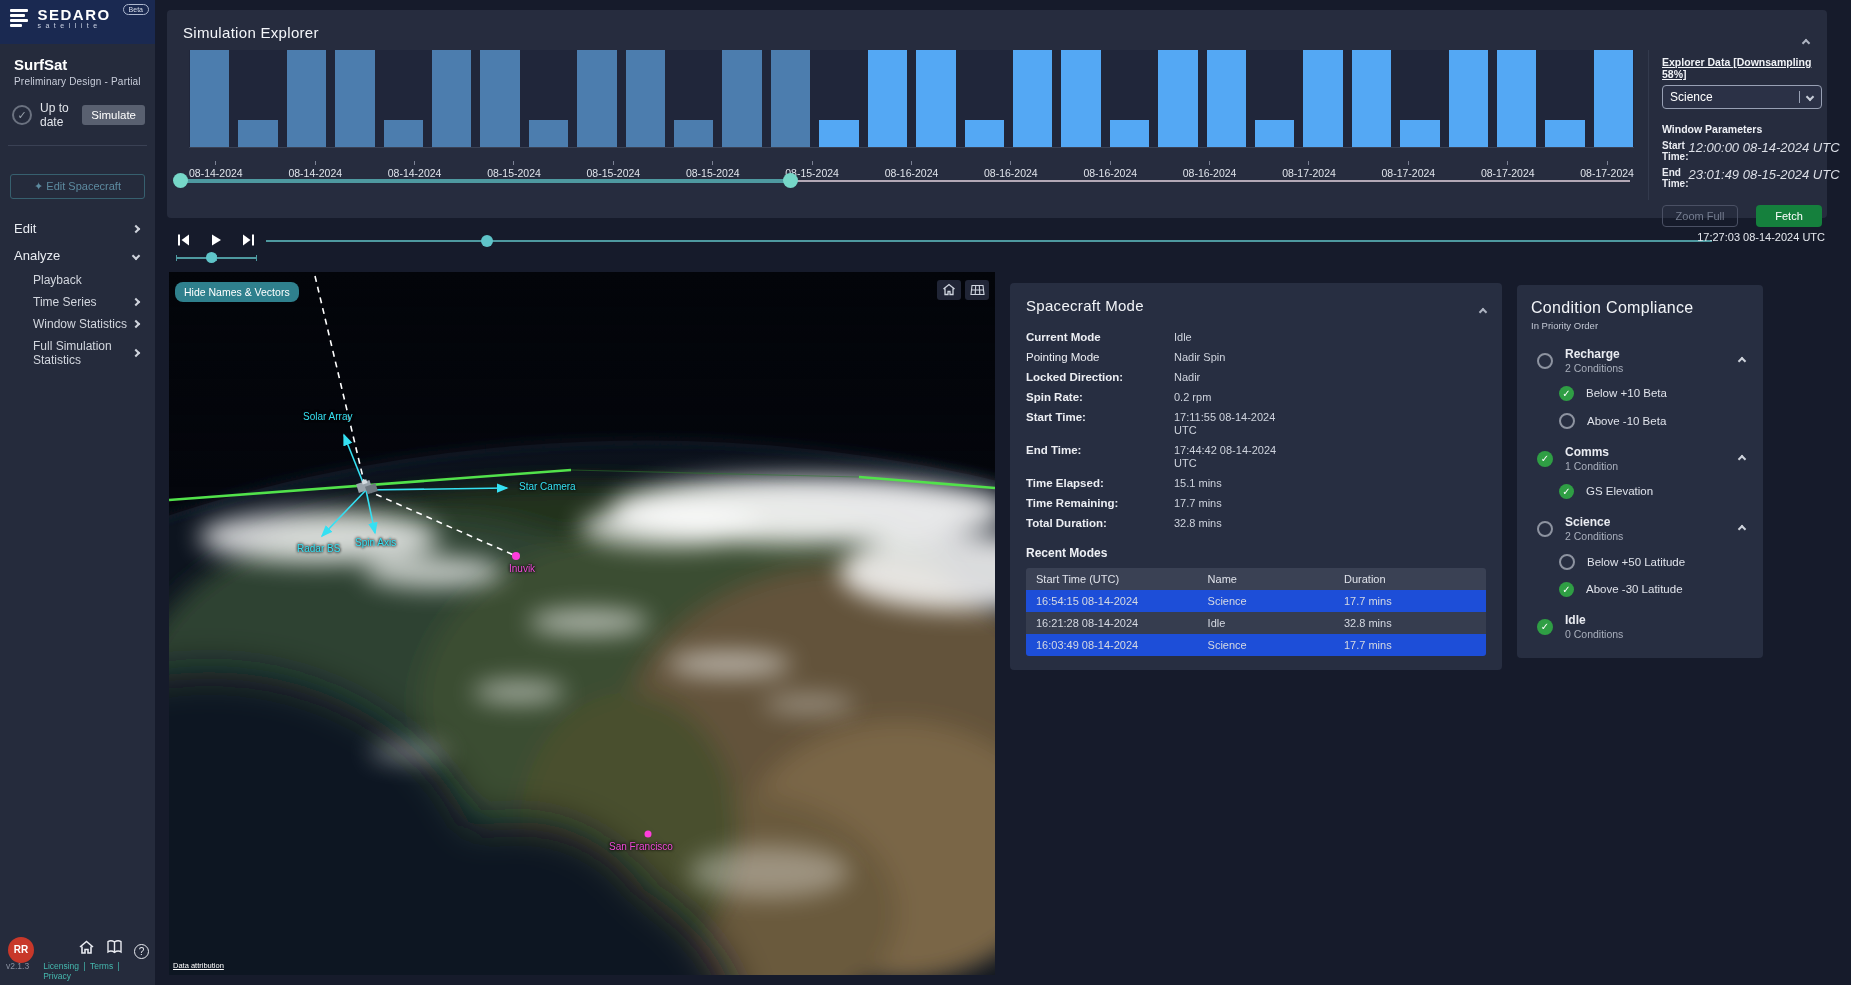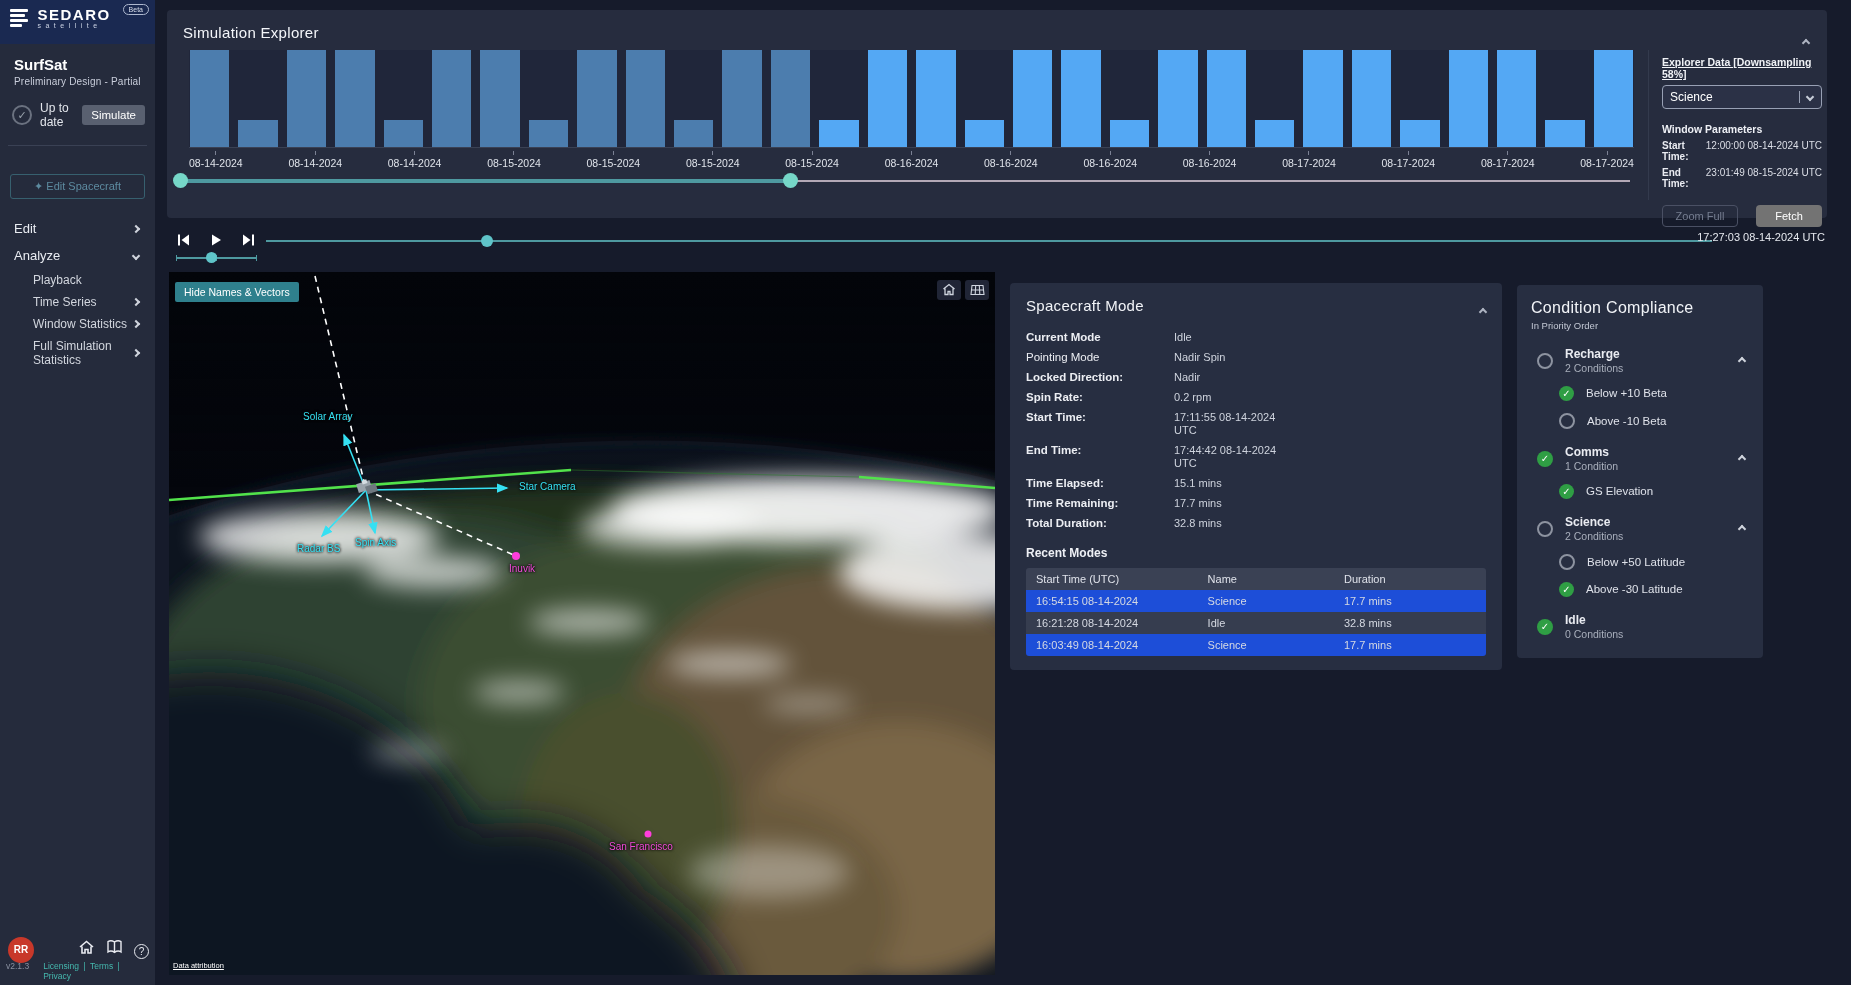--- a/index.html
+++ b/index.html
@@ -53,59 +53,59 @@
   #legal{margin-left:14px;color:#45b8ae;}
   #legal span{cursor:pointer;}
   #legal .sep{color:#45b8ae;margin:0 2px;cursor:default;}
 
   
   #explorer{position:absolute;left:167px;top:10px;width:1660px;height:208px;background:#262c3e;border-radius:4px;}
   #exp-title{position:absolute;left:16px;top:14px;font-size:15px;color:#f4f6fa;letter-spacing:.3px;}
   #exp-collapse{position:absolute;right:18px;top:22px;color:#aeb4c2;cursor:pointer;}
   #chart{position:absolute;left:22px;top:40px;width:1445px;height:98px;background:#20263a;border-bottom:1px solid #3a4154;display:flex;align-items:flex-end;gap:9px;padding:0 1px;}
   .bar{flex:1;border-radius:0;}
-  #dates{position:absolute;left:22px;top:141px;width:1445px;display:flex;justify-content:space-between;}
+  #dates{position:absolute;left:22px;top:151px;width:1445px;display:flex;justify-content:space-between;}
   .date{display:flex;flex-direction:column;align-items:center;}
   .date .tick{width:1px;height:4px;background:#7b8194;}
   .date span{font-size:10.5px;color:#dfe3ea;margin-top:2px;}
   #rangeslider{position:absolute;left:8px;top:162px;width:1455px;height:18px;}
   #rs-track{position:absolute;left:0;top:8px;width:100%;height:2px;background:#b3a9b6;}
   #rs-sel{position:absolute;top:7px;height:4px;background:#4e99a0;}
   .rs-handle{position:absolute;top:1px;width:15px;height:15px;border-radius:50%;background:#76d7c8;cursor:pointer;}
   #exp-vdiv{position:absolute;left:1481px;top:40px;width:1px;height:150px;background:#333a4d;}
   #exp-side{position:absolute;left:1495px;top:46px;width:160px;}
   .side-label{font-size:10.5px;font-weight:bold;color:#f0f2f6;text-decoration:underline;}
   #exp-select{margin-top:5px;height:24px;border:1.5px solid #98a0b4;border-radius:4px;background:#2b3146;display:flex;align-items:center;padding:0 7px;cursor:pointer;}
   #exp-select .val{flex:1;font-size:12px;color:#fff;}
   #exp-select .vline{width:1px;height:12px;background:#98a0b4;margin-right:7px;}
   #exp-select .chev{color:#c7cdd9;margin-right:1px;}
   .side-h{margin-top:14px;font-size:10.5px;font-weight:bold;color:#eef0f5;}
   .side-row{display:flex;margin-top:5px;}
   .side-row .k{width:52px;font-size:10px;font-weight:bold;color:#e9ebf1;}
-  .side-row .v{font-size:10px;color:#dcdfe7;white-space:nowrap;}
+  .side-row .v{font-size:13px;color:#dcdfe7;white-space:nowrap;font-style:italic;}
   #exp-btns{margin-top:16px;display:flex;justify-content:space-between;}
   .btn-zoomfull{width:76px;height:22px;background:transparent;border:1px solid #4a5064;border-radius:4px;color:#757d90;font-size:11px;cursor:default;}
-  .btn-fetch{width:66px;height:22px;background:#737373;border:none;border-radius:4px;color:#fff;font-size:11px;cursor:pointer;}
+  .btn-fetch{width:66px;height:22px;background:#15803d;border:none;border-radius:4px;color:#fff;font-size:11px;cursor:pointer;}
 
   
   #playback{position:absolute;left:167px;top:226px;width:1680px;height:42px;}
   .pb-btn{position:absolute;top:6px;width:22px;height:18px;cursor:pointer;}
   #pb-skipstart{left:9px;}#pb-play{left:41px;}#pb-skipend{left:73px;}
   #pb-track{position:absolute;left:99px;top:14px;width:1446px;height:2px;background:#4e99a0;}
   #pb-handle{position:absolute;top:-5px;width:12px;height:12px;border-radius:50%;background:#5fc4c9;cursor:pointer;}
   #speed{position:absolute;left:9px;top:26px;width:80px;height:12px;}
   #speed .trk{position:absolute;top:5px;left:0;width:100%;height:1.5px;background:#4e99a0;}
   #speed .tk{position:absolute;top:3px;width:1px;height:6px;background:#4e99a0;}
   #speed .dot{position:absolute;top:0;width:11px;height:11px;border-radius:50%;background:#5fc4c9;cursor:pointer;}
   #pb-time{position:absolute;right:22px;top:5px;font-size:11px;color:#e6e9ef;}
 
   
   #viewport{position:absolute;left:169px;top:272px;width:826px;height:703px;background:#000;overflow:hidden;}
   #viewport svg.layer{position:absolute;left:0;top:0;}
-  .btn-hide{position:absolute;left:6px;top:10px;background:#2f808d;color:#fff;border:none;border-radius:2px;font-size:10.5px;padding:4px 9px;cursor:pointer;}
+  .btn-hide{position:absolute;left:6px;top:10px;background:#2f808d;color:#fff;border:none;border-radius:8px;font-size:10.5px;padding:4px 9px;cursor:pointer;}
   .vp-ico{position:absolute;top:8px;width:24px;height:20px;background:rgba(38,44,62,.85);border-radius:3px;text-align:center;cursor:pointer;}
   #vp-home{left:768px;}#vp-panel{left:796px;}
   .vlabel{position:absolute;font-size:10px;text-shadow:0 0 3px #000,0 0 3px #000;white-space:nowrap;}
   .vlabel.cyan{color:#35e0f2;}
   .vlabel.mag{color:#f04ad8;}
   #vp-attrib{position:absolute;left:4px;bottom:5px;font-size:7.5px;color:#fff;text-decoration:underline;}
 
   
   #scpanel{position:absolute;left:1010px;top:283px;width:492px;background:#272e41;border-radius:4px;padding:14px 16px 14px 16px;}
   #sc-head{display:flex;}

